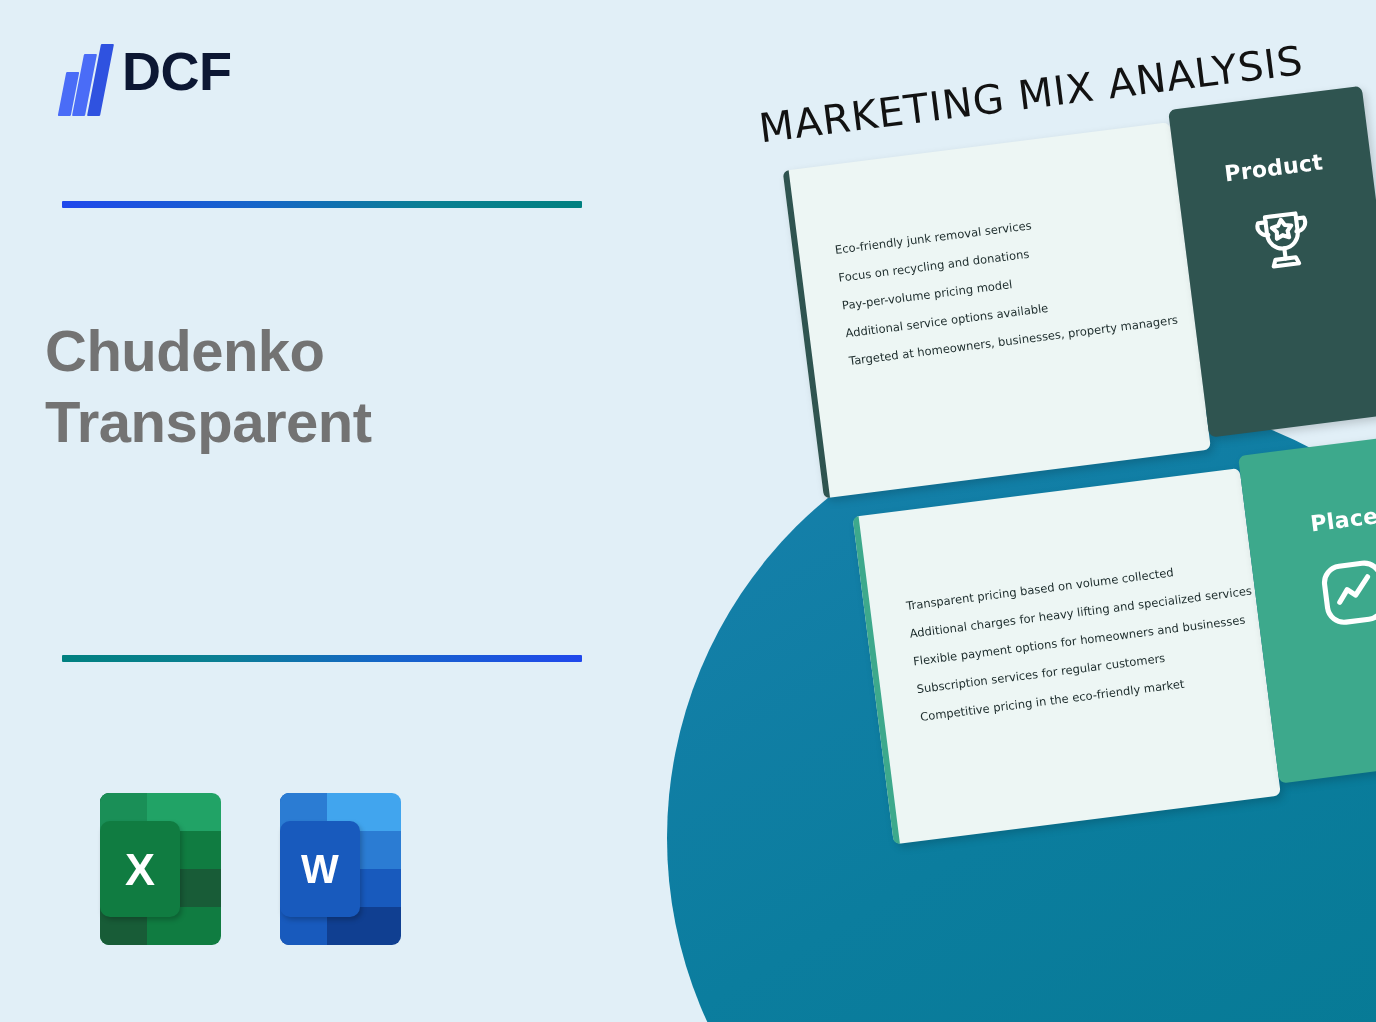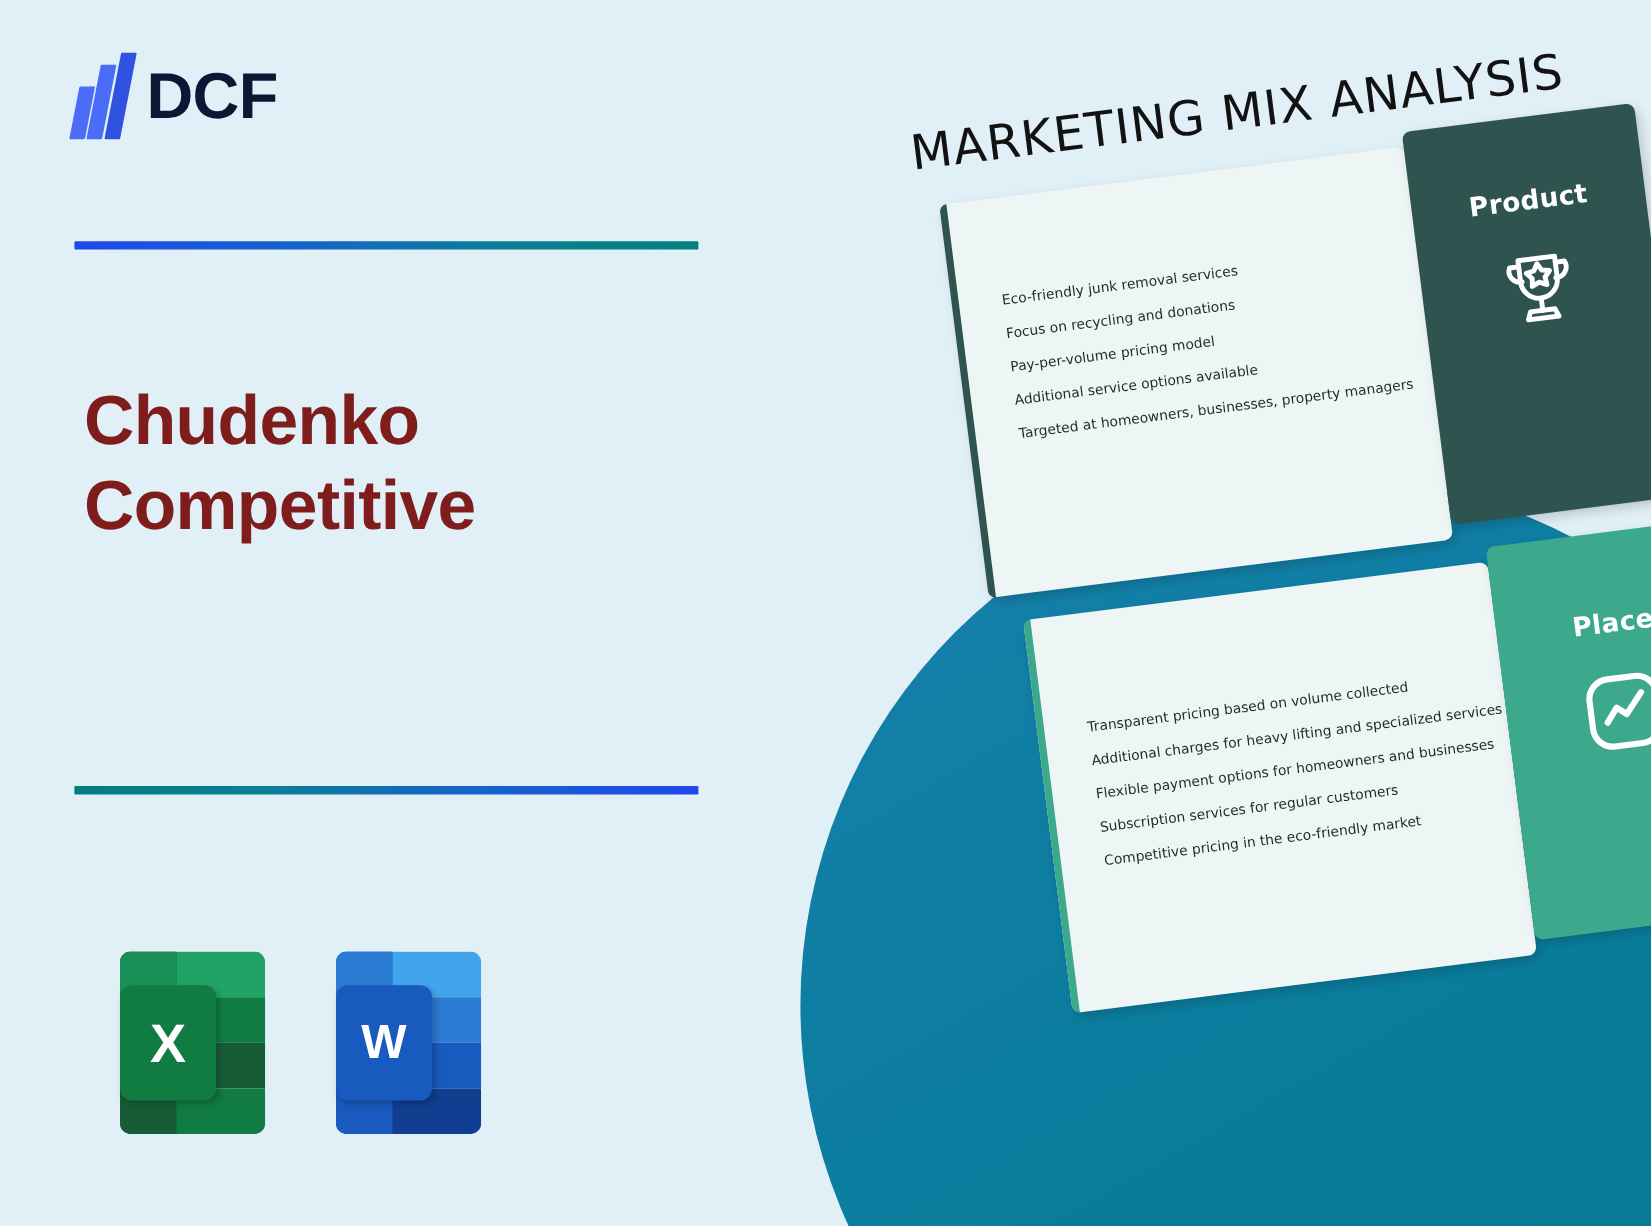--- a/index.html
+++ b/index.html
@@ -12,21 +12,21 @@
   }
 
   
   .left-col{
     position:absolute;left:0;top:0;width:660px;height:1022px;
     z-index:5;
   }
 
   .brand{
     position:absolute;left:62px;top:44px;
-    display:flex;align-items:center;gap:14px;
+    display:flex;gap:14px;
   }
   .brand-mark{
     position:relative;width:46px;height:72px;
   }
   .brand-mark i{
     position:absolute;bottom:0;display:block;
     transform:skewX(-11deg);
     border-radius:1px;
   }
   .bm1{left:0;width:13px;height:44px;background:#4a6cf7;}
@@ -37,22 +37,22 @@
     letter-spacing:-0.5px;line-height:1;
   }
 
   .rule{
     position:absolute;left:62px;width:520px;height:7px;border-radius:1px;
   }
   .rule-top{top:201px;background:linear-gradient(90deg,#2048ec 0%,#1565c8 38%,#0a7f93 70%,#008080 100%);}
   .rule-bottom{top:655px;background:linear-gradient(90deg,#008080 0%,#0a7f93 30%,#1565c8 62%,#2048ec 100%);}
 
   .headline{
-    position:absolute;left:70px;top:316px;width:540px;
-    font-size:58px;font-weight:bold;color:#7f1d1d;
+    position:absolute;left:45px;top:316px;width:540px;
+    font-size:58px;font-weight:bold;color:#737373;
     line-height:1.22;letter-spacing:-0.5px;
   }
   .headline .ln{display:block;}
 
   
   .file-icons{
     position:absolute;left:100px;top:793px;
     display:flex;gap:59px;
   }
   .office-icon{position:relative;width:121px;height:152px;}
@@ -174,21 +174,21 @@
         <i class="bm2"></i>
         <i class="bm3"></i>
     </div>
     <div class="brand-name">DCF</div>
   </div>
 
   <div class="rule rule-top"></div>
 
   <div class="headline">
     <span class="ln">Chudenko</span>
-    <span class="ln">Competitive</span>
+    <span class="ln">Transparent</span>
   </div>
 
   <div class="rule rule-bottom"></div>
 
   <div class="file-icons">
 
     <div class="office-icon">
       <div class="oi-page xl">
         <div class="band b1"></div>
           <div class="band b2"></div>

